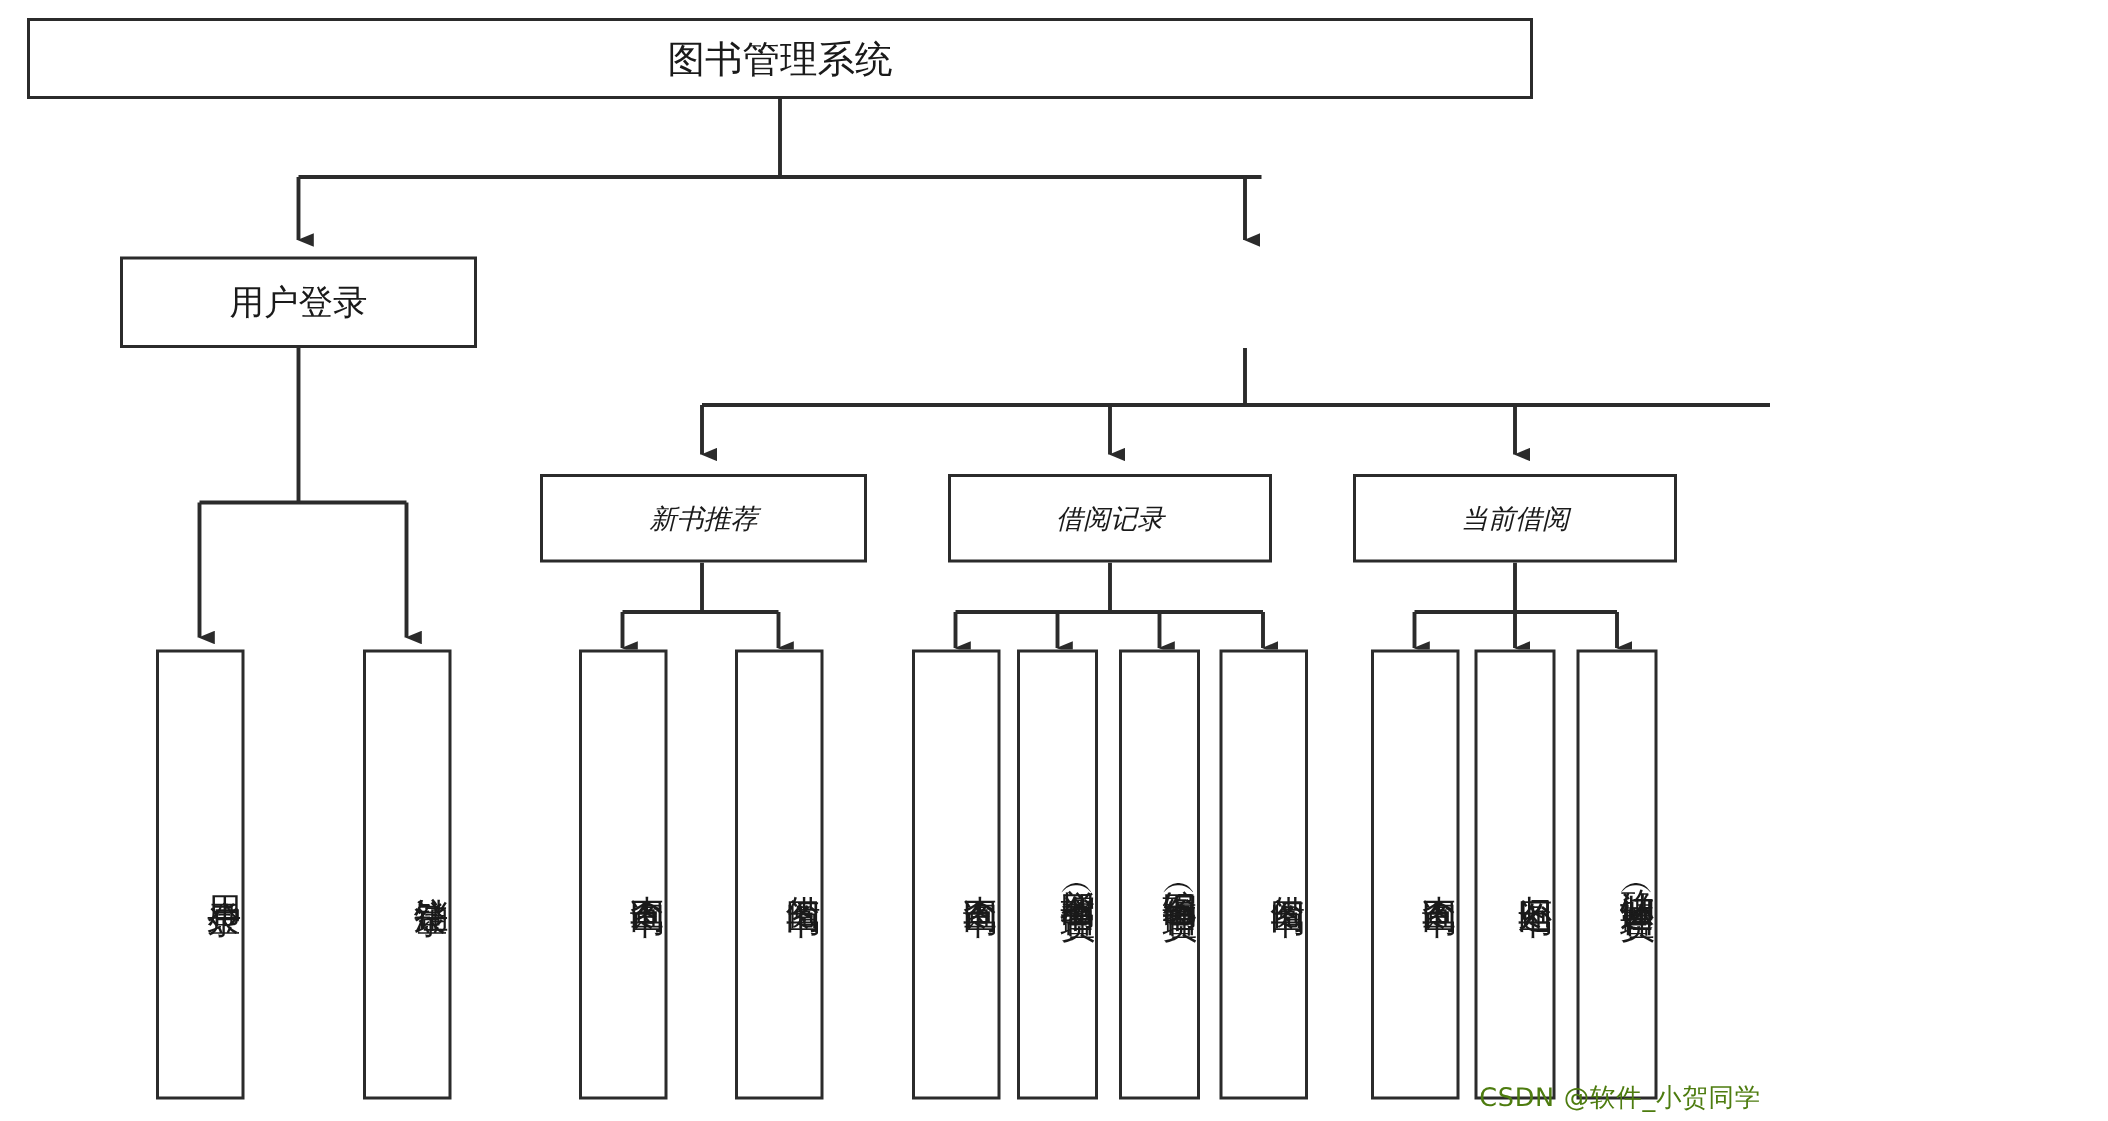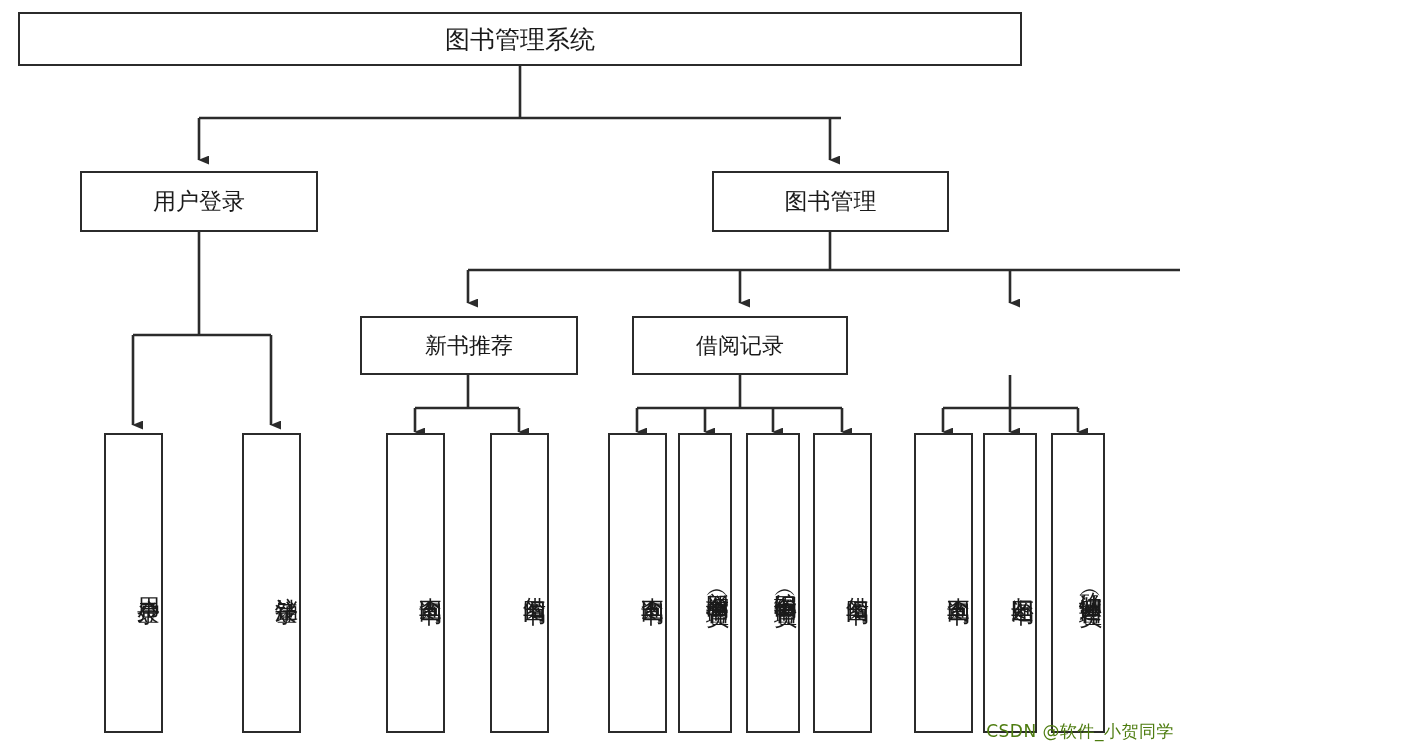--- a/index.html
+++ b/index.html
@@ -36,21 +36,22 @@
     justify-content: center;
     color: #1a1a1a;
   }
   .node.root {
     font-size: 25px;
   }
   .node.lvl1 {
     font-size: 23px;
   }
   .node.lvl2 {
-    font-size: 22px;
+    font-size: 18px;
+    font-style: italic;
   }
   .node.leaf {
     font-size: 23px;
     writing-mode: vertical-rl;
     text-orientation: upright;
     letter-spacing: 2px;
     line-height: 1.05;
     padding-top: 6px;
     padding-bottom: 6px;
     align-items: flex-start;
@@ -128,29 +129,29 @@
     </g>
   </svg>
 
   <div class="node root" style="left:18px; top:12px; width:1004px; height:54px;">
     <span class="label">图书管理系统</span>
   </div>
 
   <div class="node lvl1" style="left:80px; top:171px; width:238px; height:61px;">
     <span class="label">用户登录</span>
   </div>
-  <div class="node lvl1" style="left:712px; top:171px; width:237px; height:61px;">
-    <span class="label">图书管理</span>
-  </div>
 
   <div class="node lvl2" style="left:360px; top:316px; width:218px; height:59px;">
     <span class="label">新书推荐</span>
   </div>
   <div class="node lvl2" style="left:632px; top:316px; width:216px; height:59px;">
     <span class="label">借阅记录</span>
+  </div>
+  <div class="node lvl2" style="left:902px; top:316px; width:216px; height:59px;">
+    <span class="label">当前借阅</span>
   </div>
 
   <div class="node leaf" style="left:104px; top:433px; width:59px; height:300px;">
     <span class="label">用户登录</span>
   </div>
   <div class="node leaf" style="left:242px; top:433px; width:59px; height:300px;">
     <span class="label">注销登录</span>
   </div>
 
   <div class="node leaf" style="left:386px; top:433px; width:59px; height:300px;">

